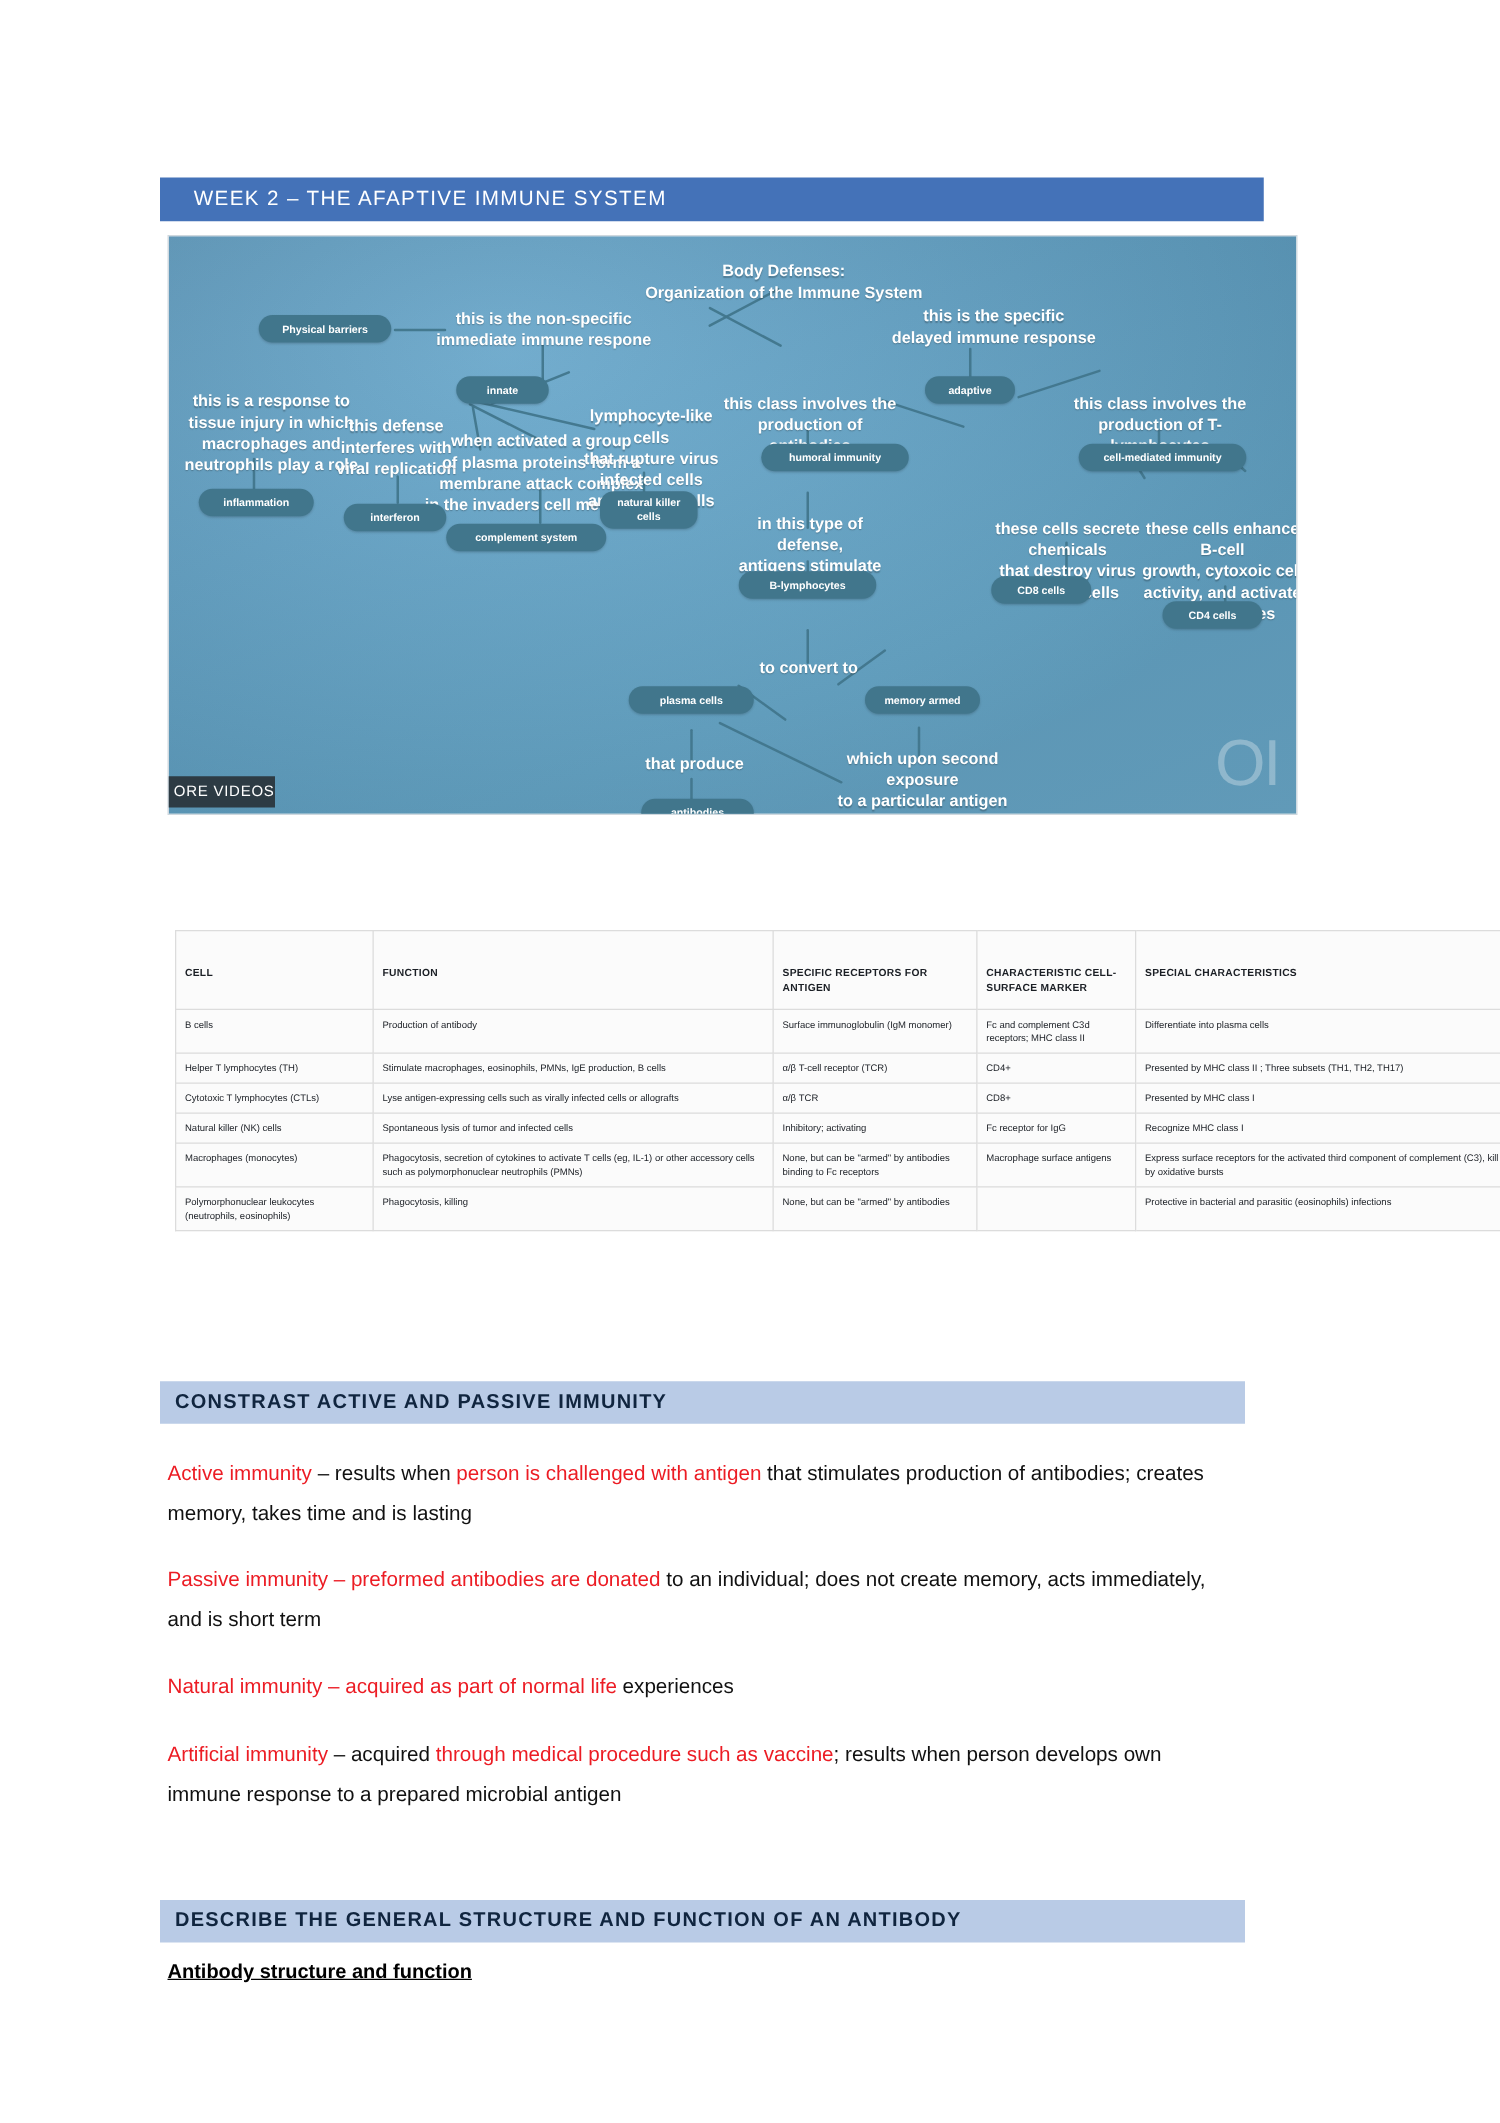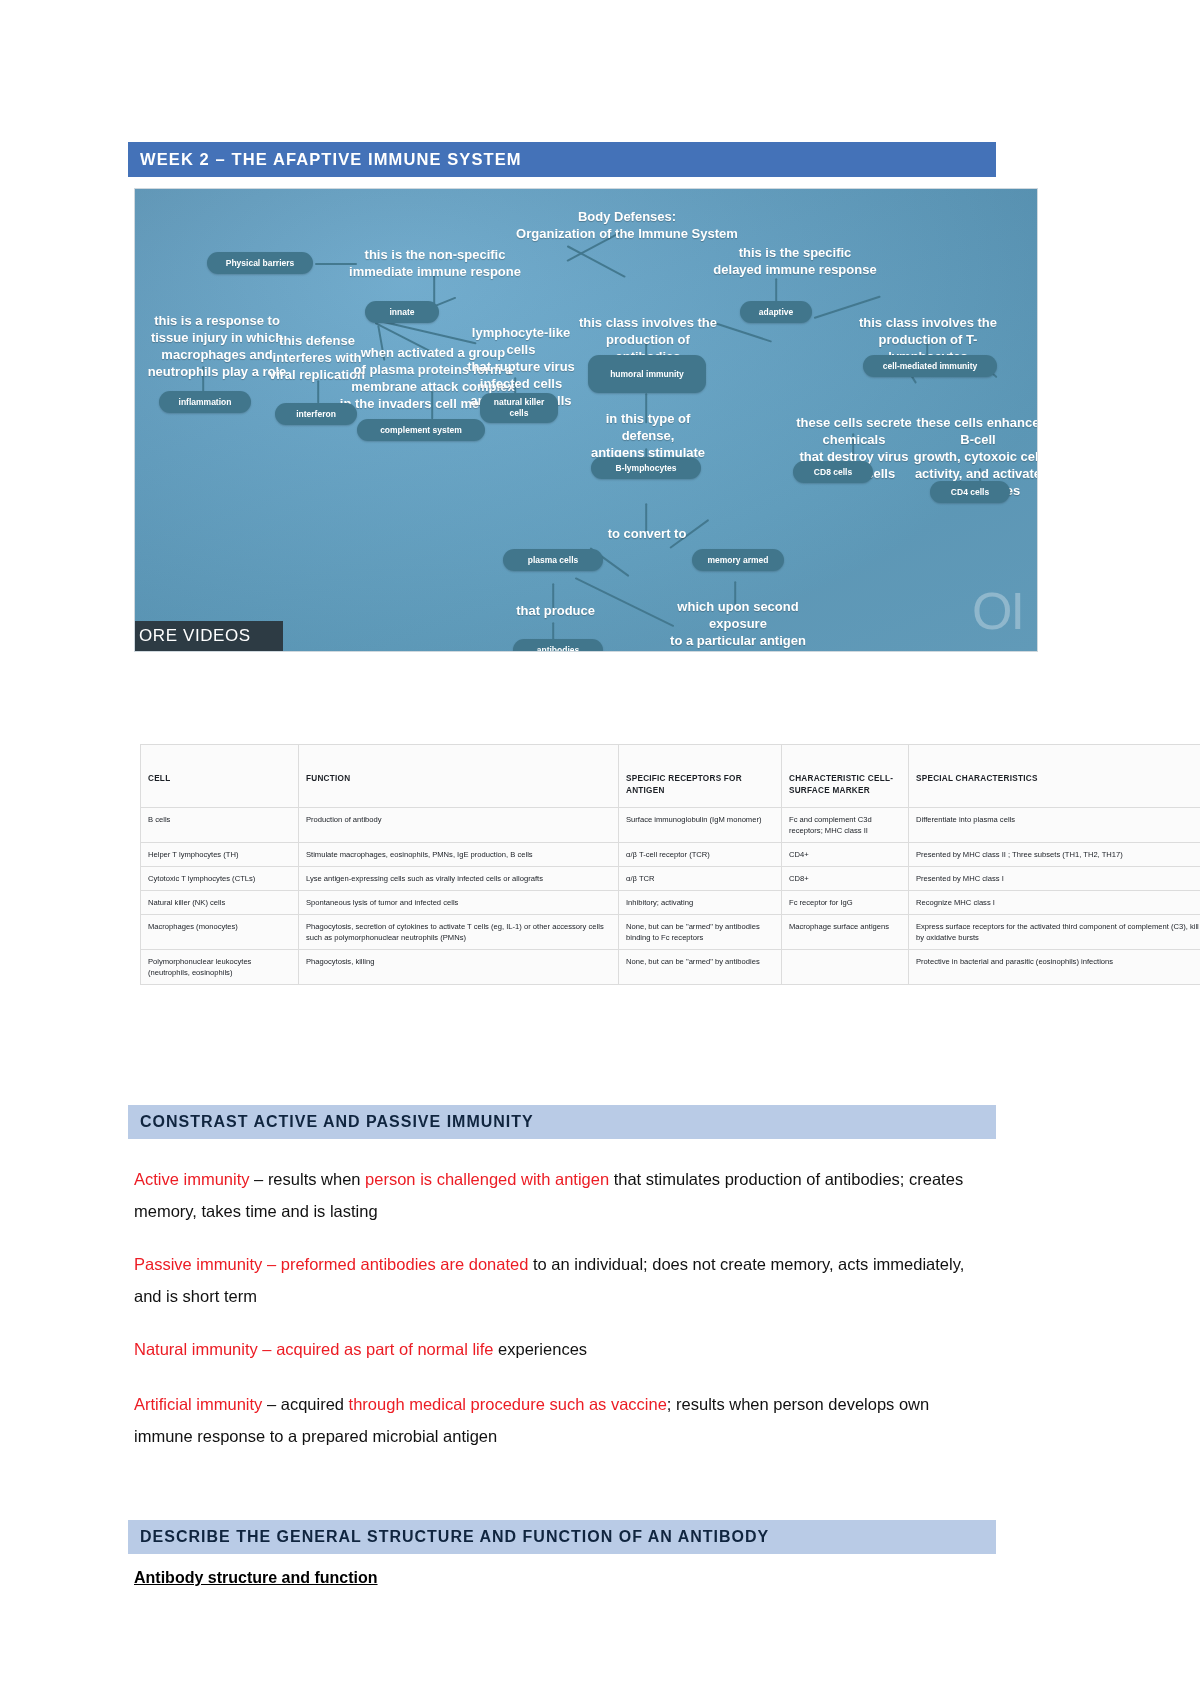--- a/index.html
+++ b/index.html
@@ -12,24 +12,24 @@
     overflow:hidden;
   }
   .page{position:absolute; left:0; top:0; width:1200px; height:1698px;}
 
   
   .banner{
     position:absolute;
     background:#4472b8;
     color:#ffffff;
     display:flex; align-items:center;
-    padding-left:12px;
+    padding-left:27px;
     letter-spacing:1.1px;
     font-size:16.5px;
-    font-weight:700;
+    font-weight:400;
   }
   #banner-week{ left:128px; top:142px; width:856px; height:35px; }
 
   .sub-banner{
     position:absolute;
     background:#b9cbe6;
     color:#10253f;
     display:flex; align-items:center;
     padding-left:12px;
     letter-spacing:1.0px;
@@ -83,23 +83,23 @@
     transform-origin:0 50%;
     height:2.4px;
     border-radius:2px;
     opacity:.95;
   }
   .morevideos{
     position:absolute;
     left:-10px; top:432px;
     background:#2d3b44;
     color:#ffffff;
-    font-size:17px;
+    font-size:12px;
     letter-spacing:.6px;
-    padding:5px 32px 6px 14px;
+    padding:5px 0 6px 14px;
     font-weight:400;
   }
   .watermark{
     position:absolute;
     right:14px; top:396px;
     font-size:52px;
     color:rgba(255,255,255,.30);
     font-weight:400;
     line-height:1;
     letter-spacing:-2px;
@@ -257,21 +257,21 @@
     <div class="node" style="left:140px;top:214px;width:82px;height:22px;">
       <span>interferon</span>
     </div>
     <div class="node" style="left:222px;top:230px;width:128px;height:22px;">
       <span>complement system</span>
     </div>
     <div class="node" style="left:345px;top:204px;width:78px;height:30px;white-space:pre-line;">
       <span>natural killer
 cells</span>
     </div>
-    <div class="node" style="left:453px;top:166px;width:118px;height:38px;text-align:center;">
+    <div class="node" style="left:474px;top:166px;width:118px;height:22px;text-align:center;">
       <span>humoral immunity</span>
     </div>
     <div class="node" style="left:728px;top:166px;width:134px;height:22px;">
       <span>cell-mediated immunity</span>
     </div>
     <div class="node" style="left:456px;top:268px;width:110px;height:22px;">
       <span>B-lymphocytes</span>
     </div>
     <div class="node" style="left:658px;top:272px;width:80px;height:22px;">
       <span>CD8 cells</span>

